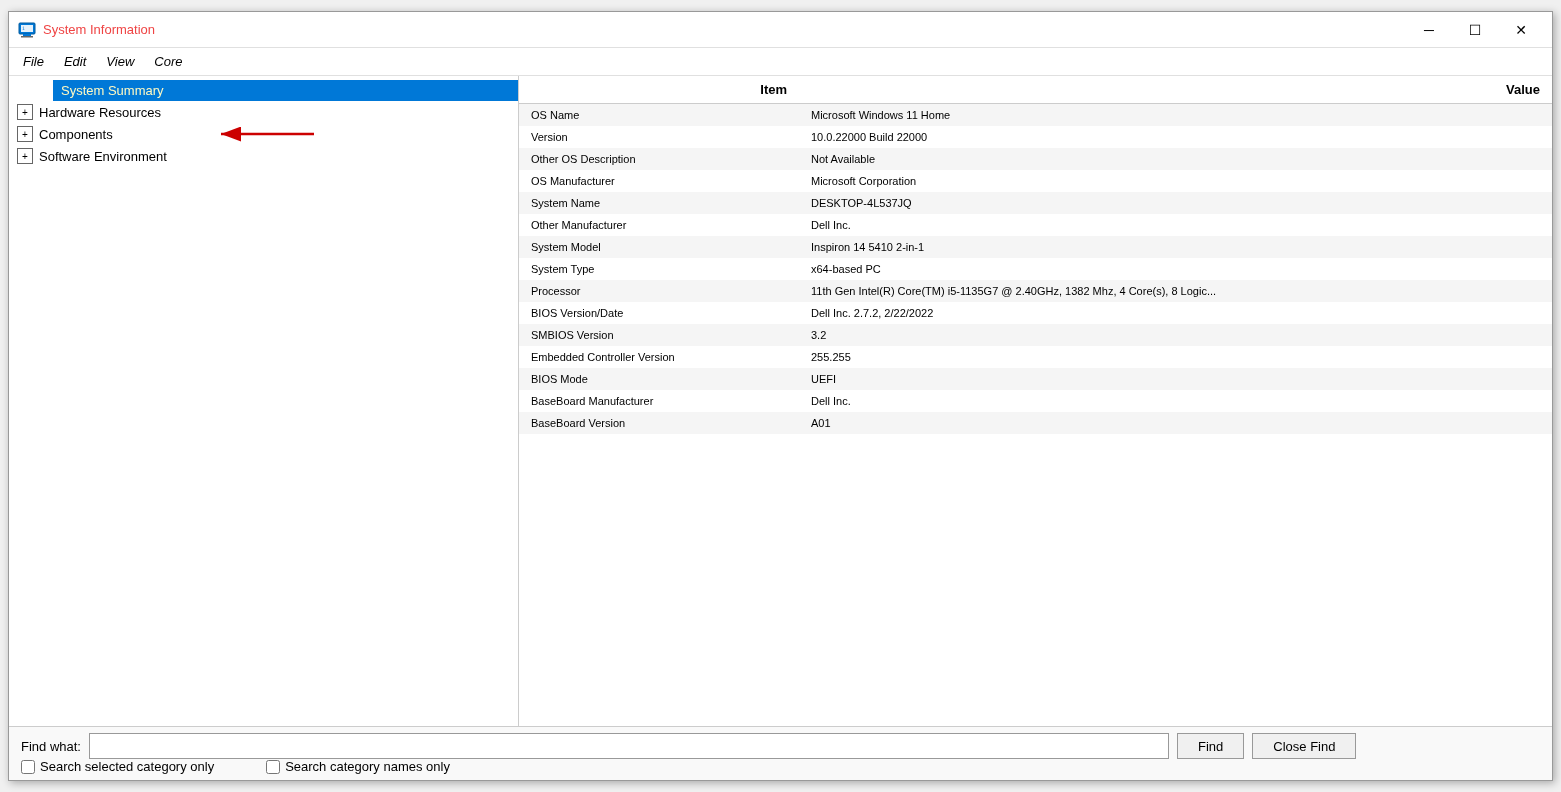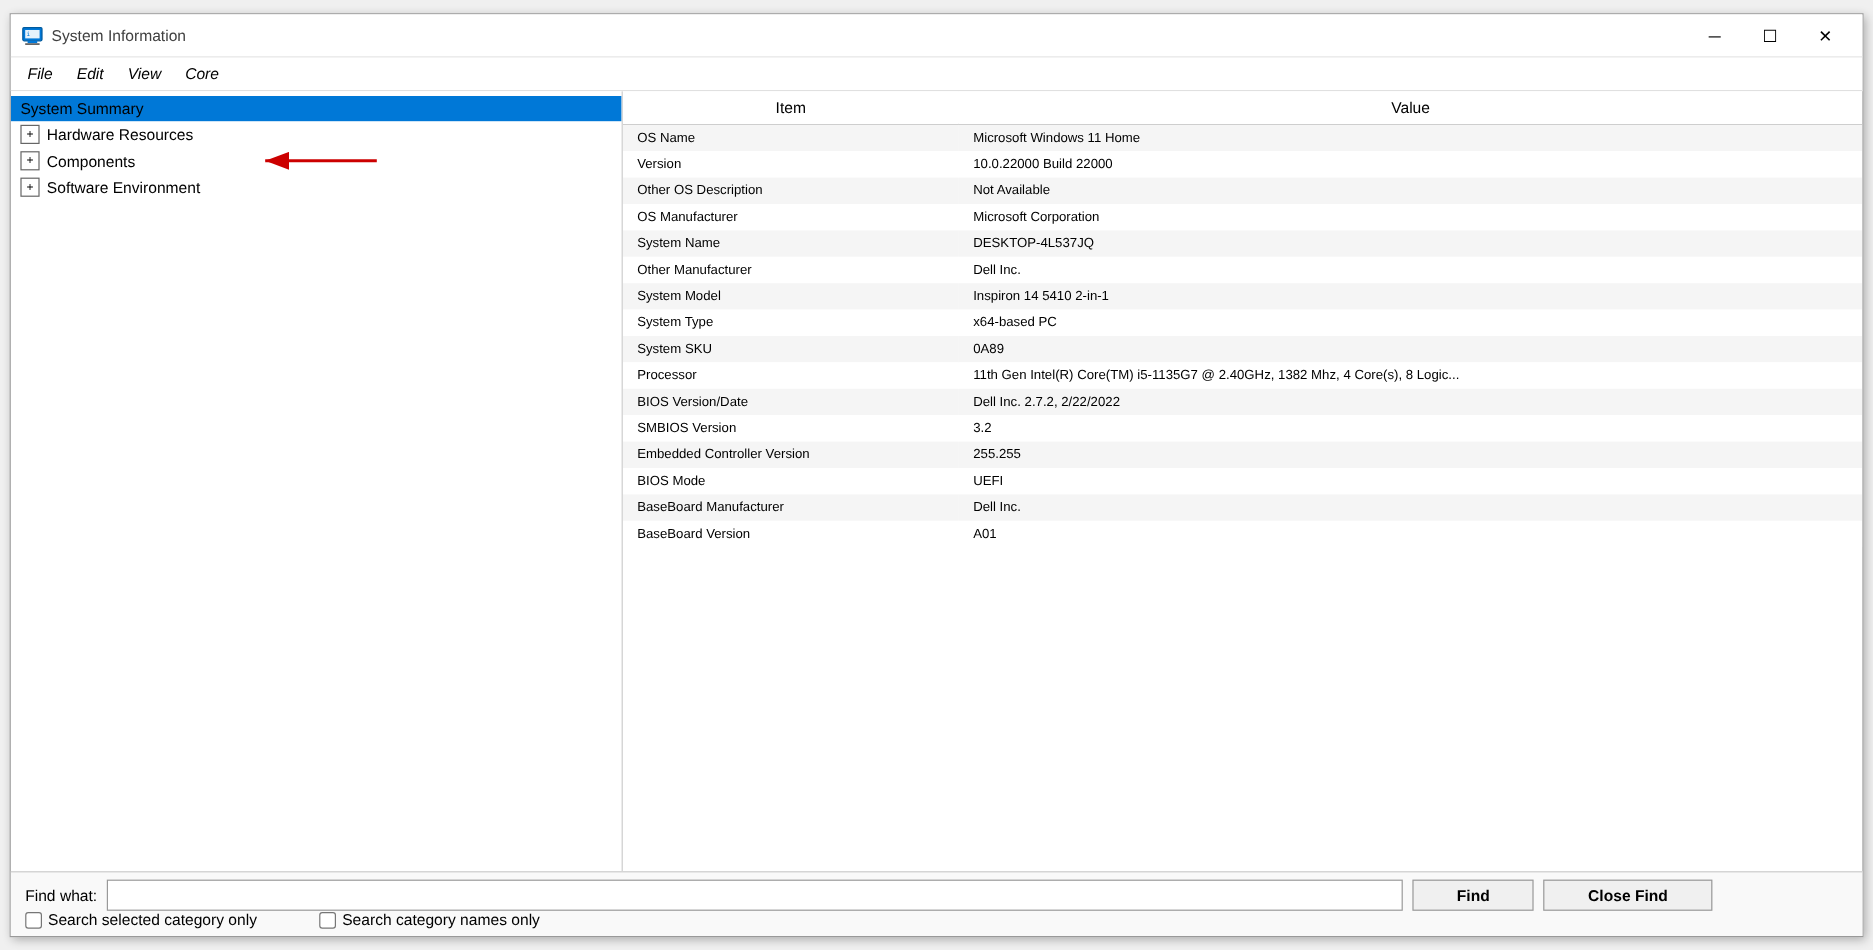--- a/index.html
+++ b/index.html
@@ -34,21 +34,21 @@
       flex-shrink: 0;
     }
     .title-bar-icon {
       width: 20px;
       height: 20px;
       margin-right: 6px;
       flex-shrink: 0;
     }
     .title-bar-title {
       font-size: 13px;
-      color: #404040;
+      color: #ef4444;
       flex: 1;
     }
     .title-bar-controls {
       display: flex;
       gap: 0;
     }
     .title-bar-btn {
       width: 46px;
       height: 32px;
       border: none;
@@ -98,21 +98,22 @@
     .tree-item {
       display: flex;
       align-items: center;
       padding: 3px 8px;
       cursor: pointer;
       font-size: 13px;
       user-select: none;
     }
     .tree-item.selected {
       background: #0078d7;
-      color: #000000;
+      color: #fef9c3;
+      margin-left: 44px;
     }
     .tree-expander {
       width: 16px;
       height: 16px;
       border: 1px solid #666;
       display: inline-flex;
       align-items: center;
       justify-content: center;
       font-size: 10px;
       margin-right: 6px;
@@ -144,23 +145,23 @@
     .data-table-container {
       flex: 1;
       overflow-y: auto;
       overflow-x: auto;
     }
     .data-table {
       width: 100%;
       border-collapse: collapse;
     }
     .data-table thead tr th {
-      text-align: center;
+      text-align: right;
       padding: 6px 12px;
-      font-weight: 400;
+      font-weight: 700;
       font-size: 13px;
       background: #fff;
       border-bottom: 1px solid #ccc;
       position: sticky;
       top: 0;
       z-index: 1;
     }
     .data-table tbody tr td {
       padding: 5px 12px;
       font-size: 11px;
@@ -202,27 +203,26 @@
       flex: 1;
       height: 26px;
       border: 1px solid #999;
       padding: 2px 6px;
       font-size: 13px;
       outline: none;
       max-width: 1080px;
     }
     .find-btn {
       height: 26px;
-      padding: 0 36px;
+      padding: 0 20px;
       font-size: 13px;
       border: 1px solid #999;
       background: #f0f0f0;
       cursor: pointer;
       white-space: nowrap;
-      font-weight: bold;
     }
     .find-row2 {
       display: flex;
       align-items: center;
       gap: 52px;
     }
     .checkbox-label {
       display: flex;
       align-items: center;
       gap: 5px;
@@ -331,24 +331,20 @@
               </tr>
               <tr>
                 <td>System Model</td>
                 <td>Inspiron 14 5410 2-in-1</td>
               </tr>
               <tr>
                 <td>System Type</td>
                 <td>x64-based PC</td>
               </tr>
               <tr>
-                <td>System SKU</td>
-                <td>0A89</td>
-              </tr>
-              <tr>
                 <td>Processor</td>
                 <td>11th Gen Intel(R) Core(TM) i5-1135G7 @ 2.40GHz, 1382 Mhz, 4 Core(s), 8 Logic...</td>
               </tr>
               <tr>
                 <td>BIOS Version/Date</td>
                 <td>Dell Inc. 2.7.2, 2/22/2022</td>
               </tr>
               <tr>
                 <td>SMBIOS Version</td>
                 <td>3.2</td>

